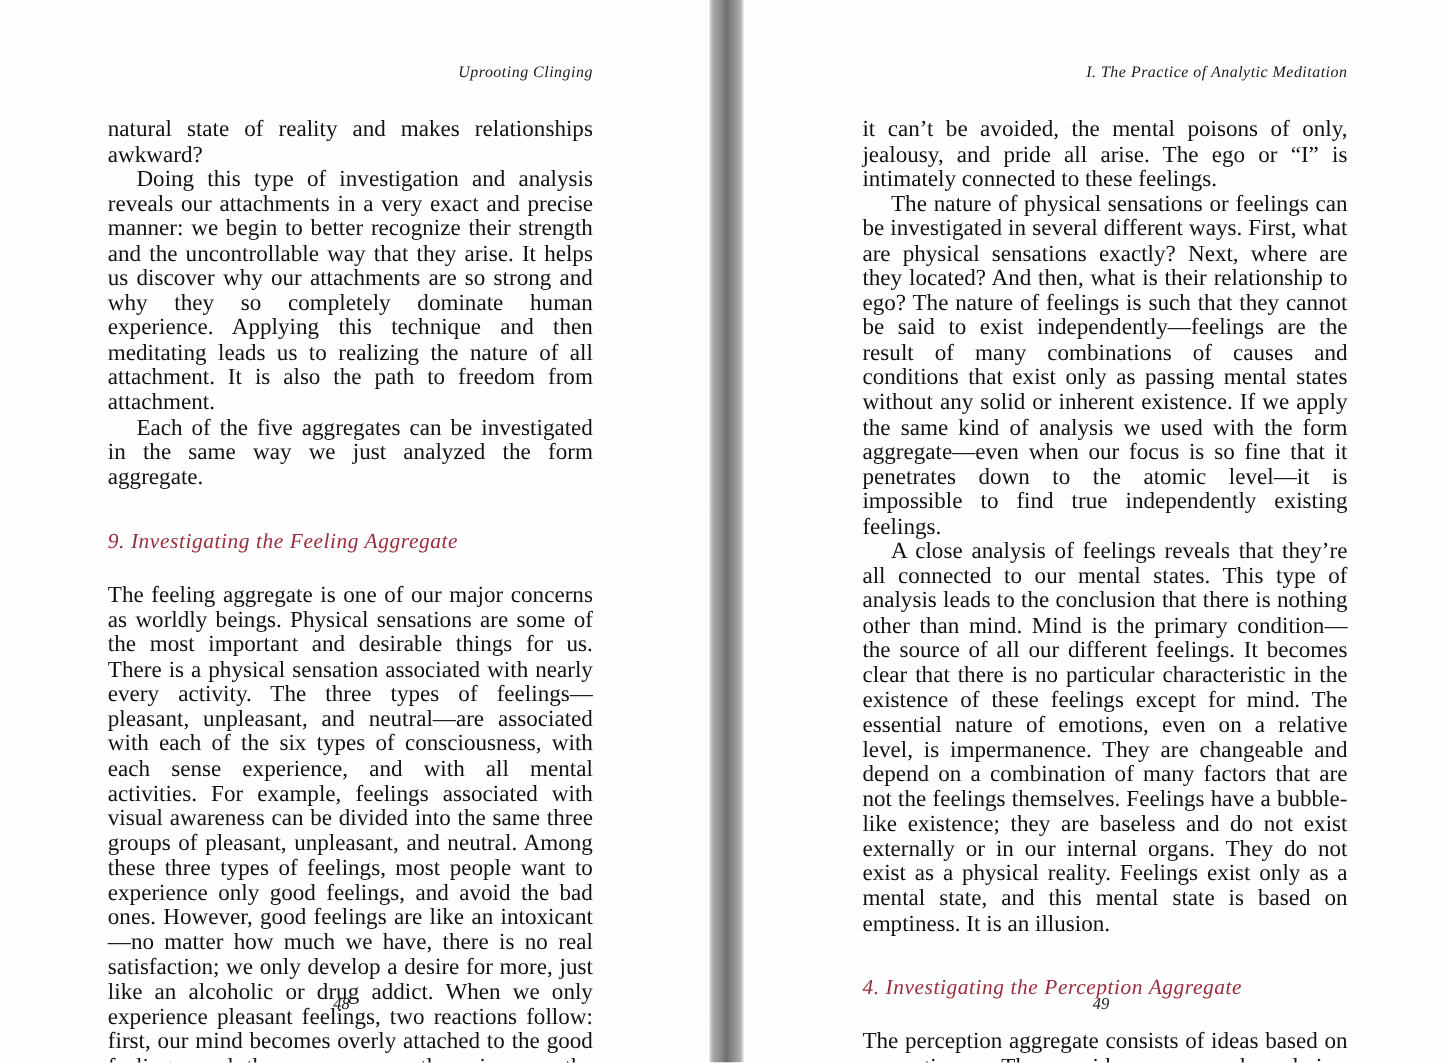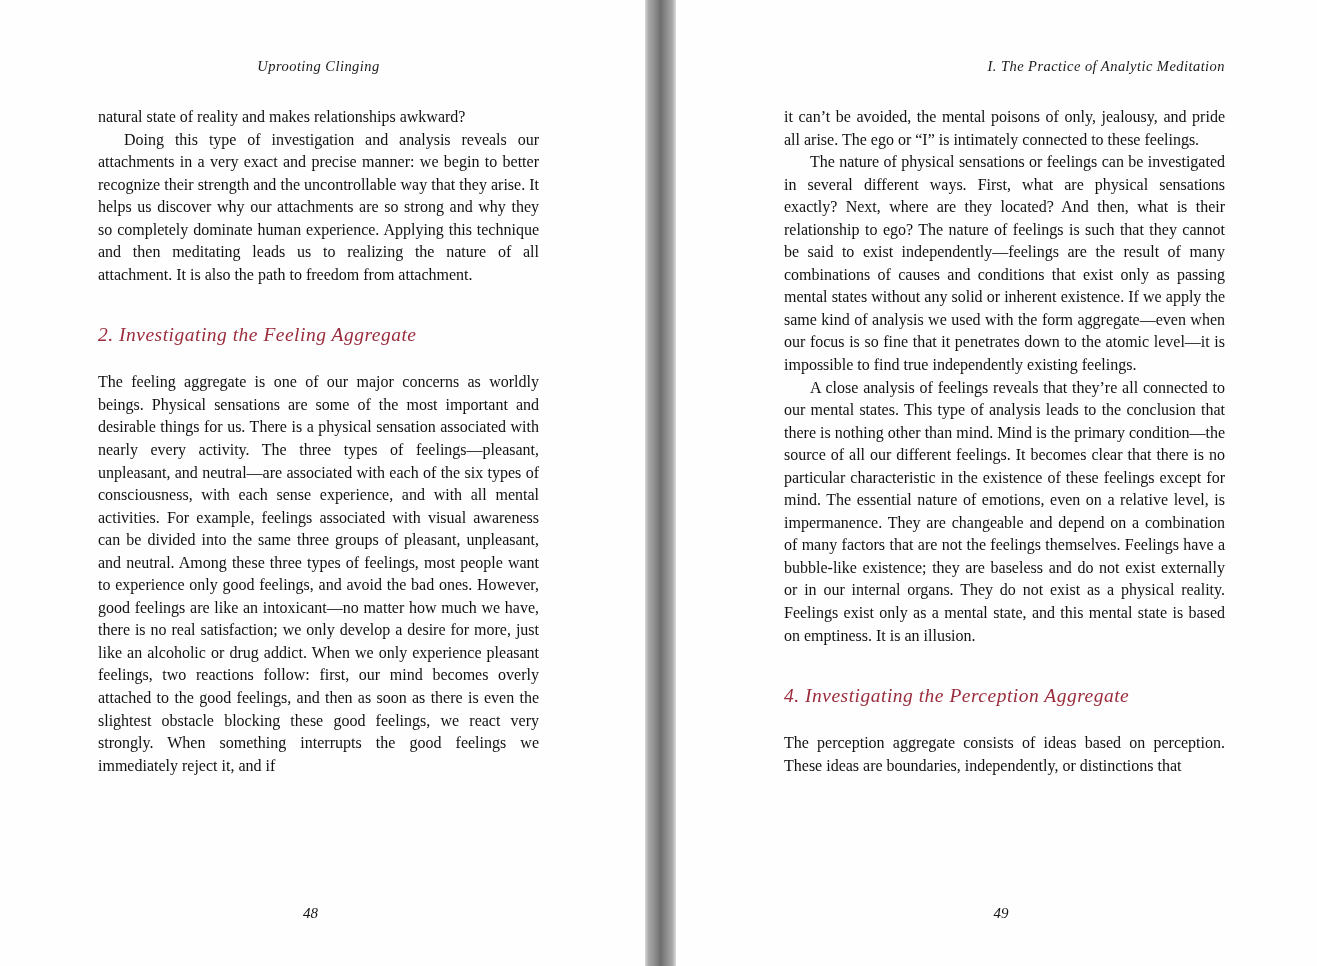--- a/index.html
+++ b/index.html
@@ -72,26 +72,26 @@
 
   .running-head {
     font-style: italic;
     font-size: 14.5px;
     letter-spacing: 0.45px;
     color: #1a1a1a;
     height: 20px;
     margin-bottom: 28px;
     white-space: nowrap;
   }
-  .running-head.verso { text-align: center; }
+  .running-head.verso { text-align: right; }
   .running-head.recto { text-align: right; }
 
   p.body {
     margin: 0;
-    font-size: 16px;
+    font-size: 21px;
     line-height: 22.55px;
     text-align: justify;
     text-justify: inter-word;
     color: #111111;
     hyphens: none;
   }
   p.body + p.body { text-indent: 26px; }
 
   .section-head {
     margin: 0;
@@ -126,24 +126,25 @@
 
   <div class="page left">
     <div class="page-inner">
 
       <div class="running-head verso">Uprooting Clinging</div>
 
       <p class="body">natural state of reality and makes relationships awkward?</p>
 
       <p class="body">Doing this type of investigation and analysis reveals our attachments in a very exact and precise manner: we begin to better recognize their strength and the uncontrollable way that they arise. It helps us discover why our attachments are so strong and why they so completely dominate human experience. Applying this technique and then meditating leads us to realizing the nature of all attachment. It is also the path to freedom from attachment.</p>
 
+      <p class="body">Each of the five aggregates can be investigated in the same way we just analyzed the form aggregate.</p>
 
       <div class="gap-before-head"></div>
 
-      <h2 class="section-head">2. Investigating the Feeling Aggregate</h2>
+      <h2 class="section-head">9. Investigating the Feeling Aggregate</h2>
 
       <div class="gap-after-head"></div>
 
       <p class="body">The feeling aggregate is one of our major concerns as worldly beings. Physical sensations are some of the most important and desirable things for us. There is a physical sensation associated with nearly every activity. The three types of feelings—pleasant, unpleasant, and neutral—are associated with each of the six types of consciousness, with each sense experience, and with all mental activities. For example, feelings associated with visual awareness can be divided into the same three groups of pleasant, unpleasant, and neutral. Among these three types of feelings, most people want to experience only good feelings, and avoid the bad ones. However, good feelings are like an intoxicant—no matter how much we have, there is no real satisfaction; we only develop a desire for more, just like an alcoholic or drug addict. When we only experience pleasant feelings, two reactions follow: first, our mind becomes overly attached to the good feelings, and then as soon as there is even the slightest obstacle blocking these good feelings, we react very strongly. When something interrupts the good feelings we immediately reject it, and if</p>
     </div>
 
     <div class="folio">48</div>
   </div>
 
   <div class="gutter"></div>

